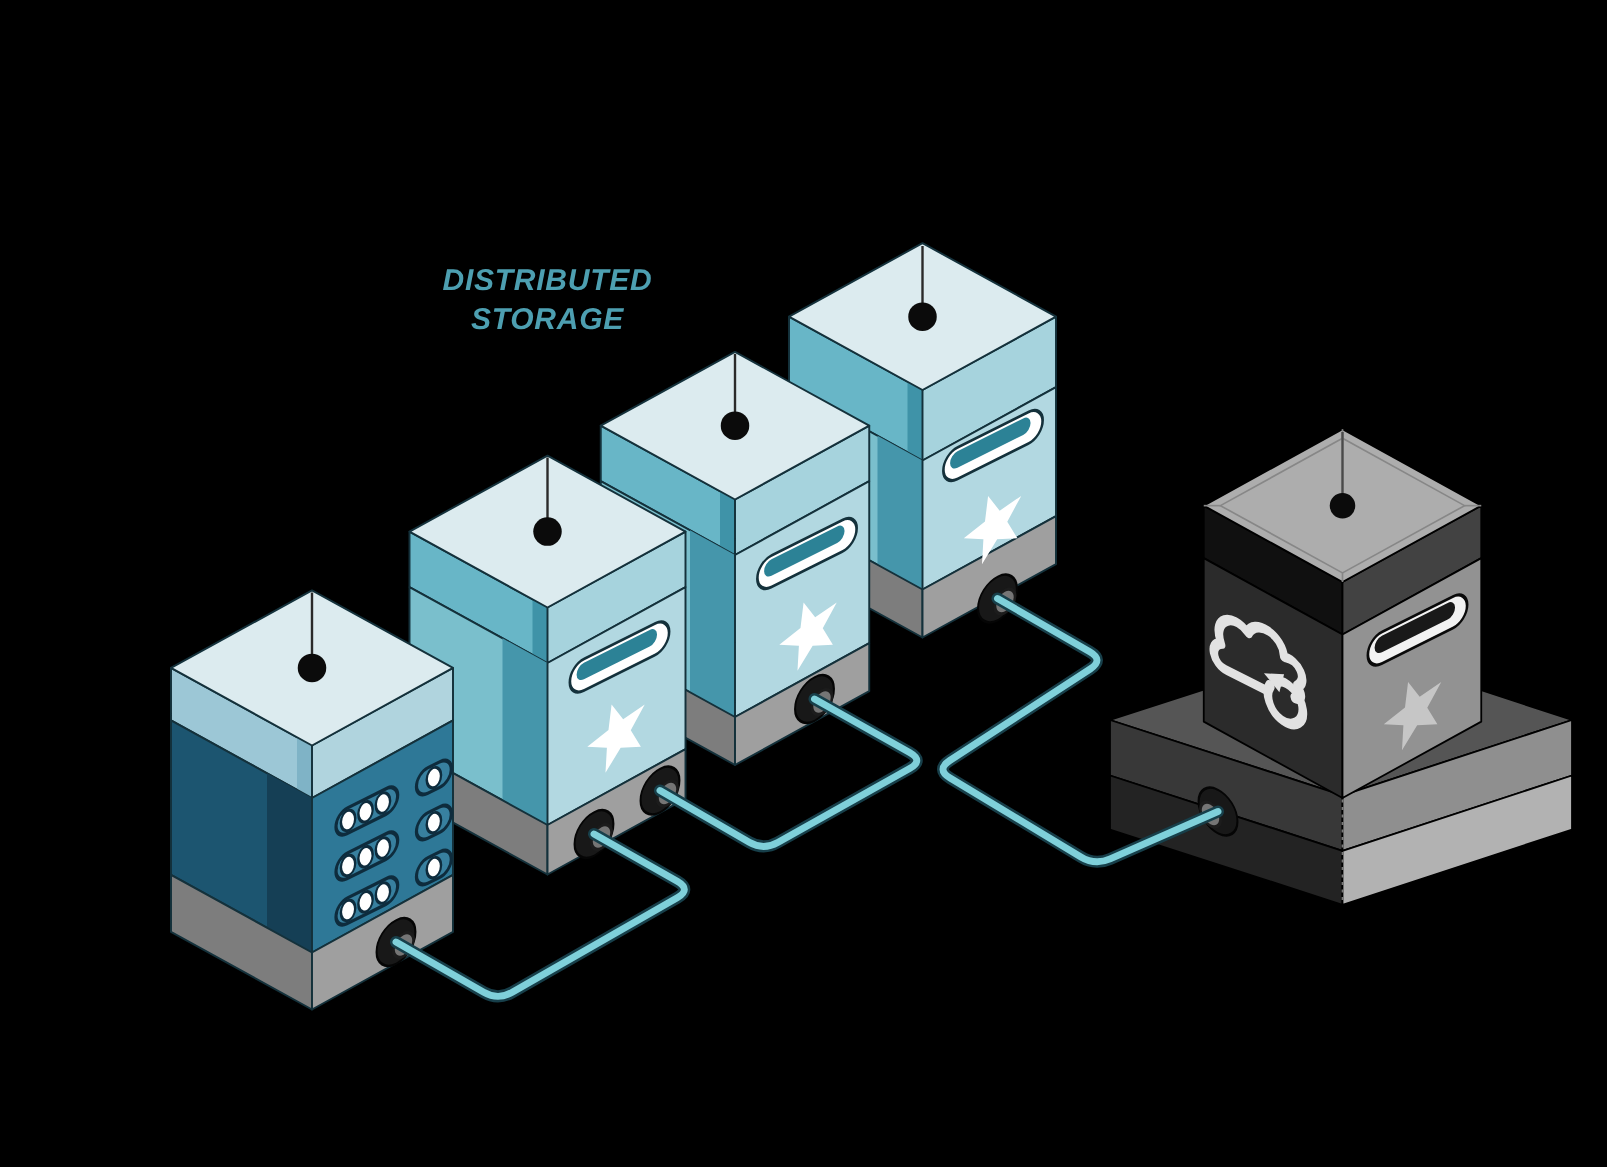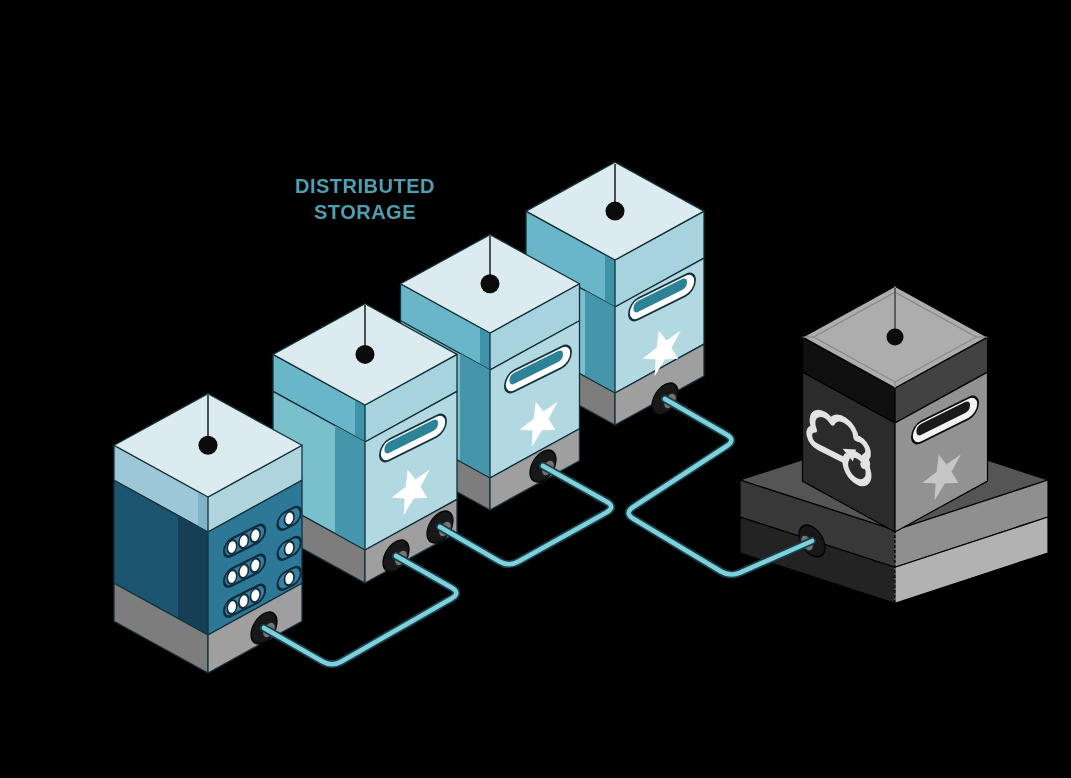--- a/index.html
+++ b/index.html
@@ -13,21 +13,21 @@
     --slot_teal:#2c8296; --white:#ffffff;
     --dark_top:#adadad; --dark_top_line:#878787; --dark_lid_left:#101010; --dark_lid_right:#424242;
     --dark_body_left:#2b2b2b; --dark_body_right:#929292; --dark_slot:#191919; --dark_star:#c6c6c6;
     --icon_light:#e2e2e2;
     --plat_top:#555555; --plat_t1_left:#383838; --plat_t1_right:#8f8f8f;
     --plat_t2_left:#232323; --plat_t2_right:#b2b2b2;
     --pin:#2a2a2a; --dot:#0b0b0b; --port_outer:#181818; --port_inner:#757575;
     --cable:#7fd0da; --cable_outline:#173f4a;
   }
   html,body{margin:0;padding:0;background:var(--bg);}
-  .stage{position:relative;width:1071px;height:778px;background:var(--bg);overflow:hidden;}
+  .stage{position:relative;width:1071px;height:778px;background:var(--bg);overflow:hidden;font-style:italic;}
   svg{position:absolute;left:0;top:0;}
   .edge{stroke:var(--edge);stroke-width:1.3;stroke-linejoin:round;}
   .kedge{stroke:#000;stroke-width:1.2;stroke-linejoin:round;}
   .f-top{fill:var(--blue_top);} .f-lidL{fill:var(--blue_lid_left);} .f-lidLe{fill:var(--blue_lid_left_edge);}
   .f-lidR{fill:var(--blue_lid_right);} .f-bodyL{fill:var(--blue_body_left);} .f-bodyLe{fill:var(--blue_body_left_edge);}
   .f-bodyR{fill:var(--blue_body_right);} .f-baseL{fill:var(--base_left);} .f-baseR{fill:var(--base_right);}
   .pin-line{stroke:var(--pin);stroke-width:1.6;} .pin-dot{fill:var(--dot);}
   .slot-outer{fill:var(--white);stroke:var(--edge);stroke-width:2;}
   .star{fill:var(--white);}
   .cable-out{fill:none;stroke:var(--cable_outline);stroke-width:8;stroke-linecap:round;}

